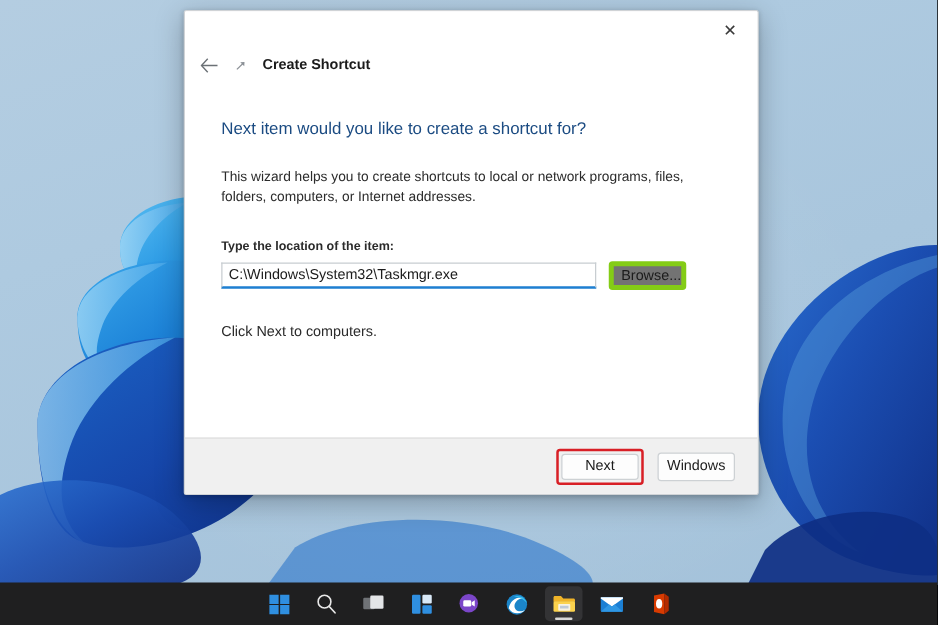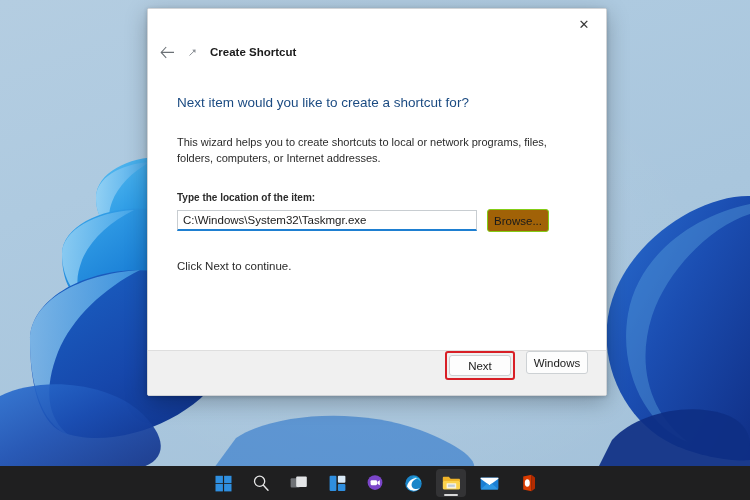--- a/index.html
+++ b/index.html
@@ -162,42 +162,42 @@
     font-family: "Liberation Sans", sans-serif;
     font-size: 11.5px;
     color: #1b1b1b;
     padding: 0 5px;
     outline: none;
   }
   .browse-btn {
     width: 62px;
     height: 23px;
     box-sizing: border-box;
-    border: 1px solid #84cc16;
+    border: 4px solid #84cc16;
     border-radius: 3px;
-    background: #a16207;
+    background: #737373;
     font-family: "Liberation Sans", sans-serif;
     font-size: 11.5px;
     color: #1b1b1b;
     cursor: default;
   }
 
   .hint {
     color: #2b2b2b;
     font-size: 11.5px;
     margin: 28px 0 0 0;
   }
 
   .footer {
     flex: 0 0 auto;
     height: 44px;
     background: #f0f0f0;
     border-top: 1px solid #dedede;
     display: flex;
-    align-items: flex-start;
+    align-items: center;
     justify-content: flex-end;
     padding-right: 18px;
     gap: 11px;
   }
   .highlight-wrap {
     border: 2.5px solid #d81f26;
     border-radius: 3px;
     padding: 2px;
     display: inline-flex;
   }
@@ -307,21 +307,21 @@
 
       <p class="intro">This wizard helps you to create shortcuts to local or network programs, files, folders, computers, or Internet addresses.</p>
 
       <p class="field-label">Type the location of the item:</p>
 
       <div class="field-row">
         <input class="text-input" type="text" value="C:\Windows\System32\Taskmgr.exe" style="">
         <button class="browse-btn">Browse...</button>
       </div>
 
-      <p class="hint">Click Next to continue.</p>
+      <p class="hint">Click Next to computers.</p>
     </div>
 
     <div class="footer">
       <div class="highlight-wrap">
         <button class="footer-btn">Next</button>
       </div>
       <button class="footer-btn plain">Windows</button>
     </div>
   </div>
 

